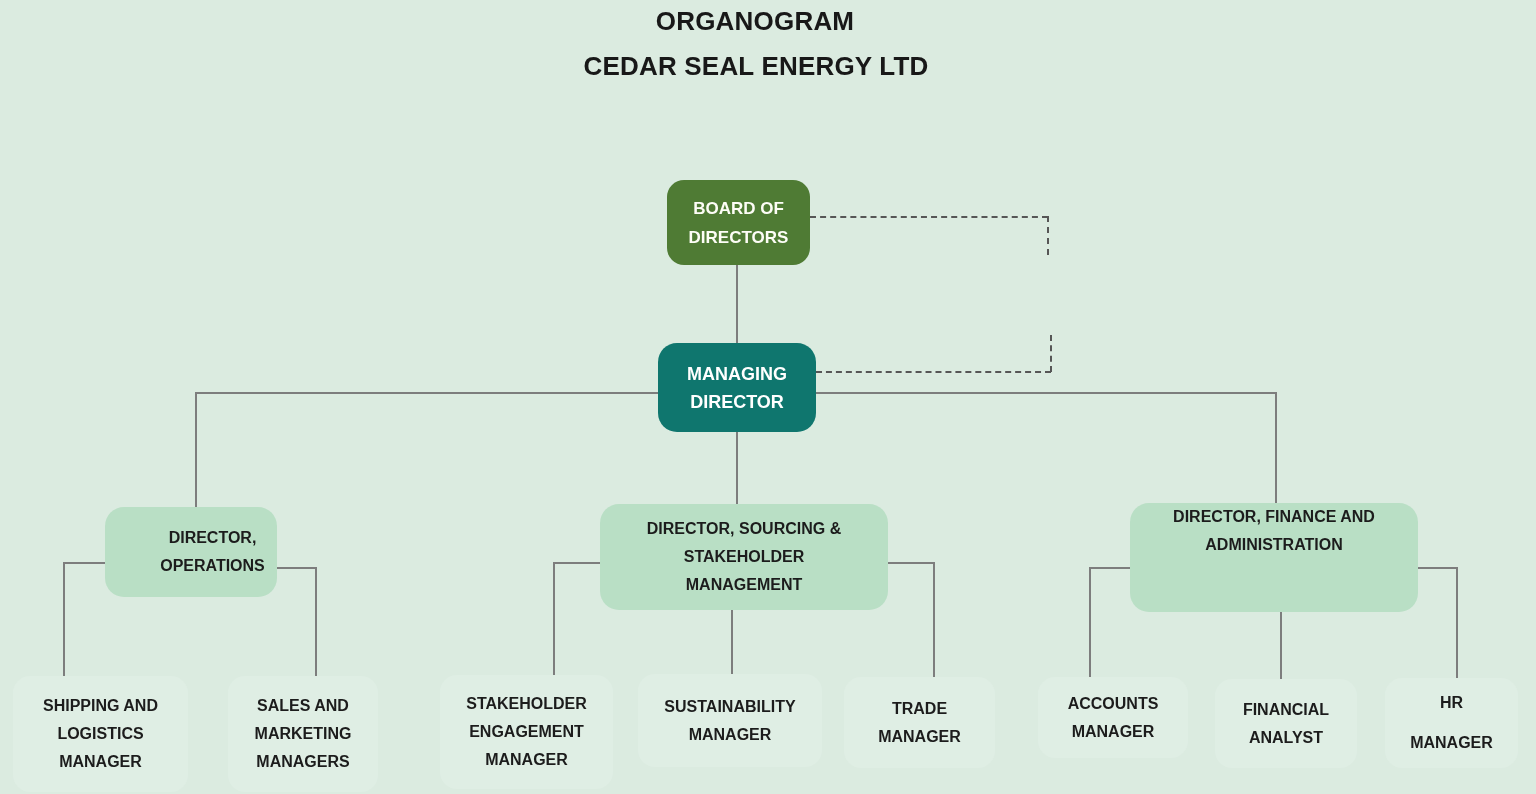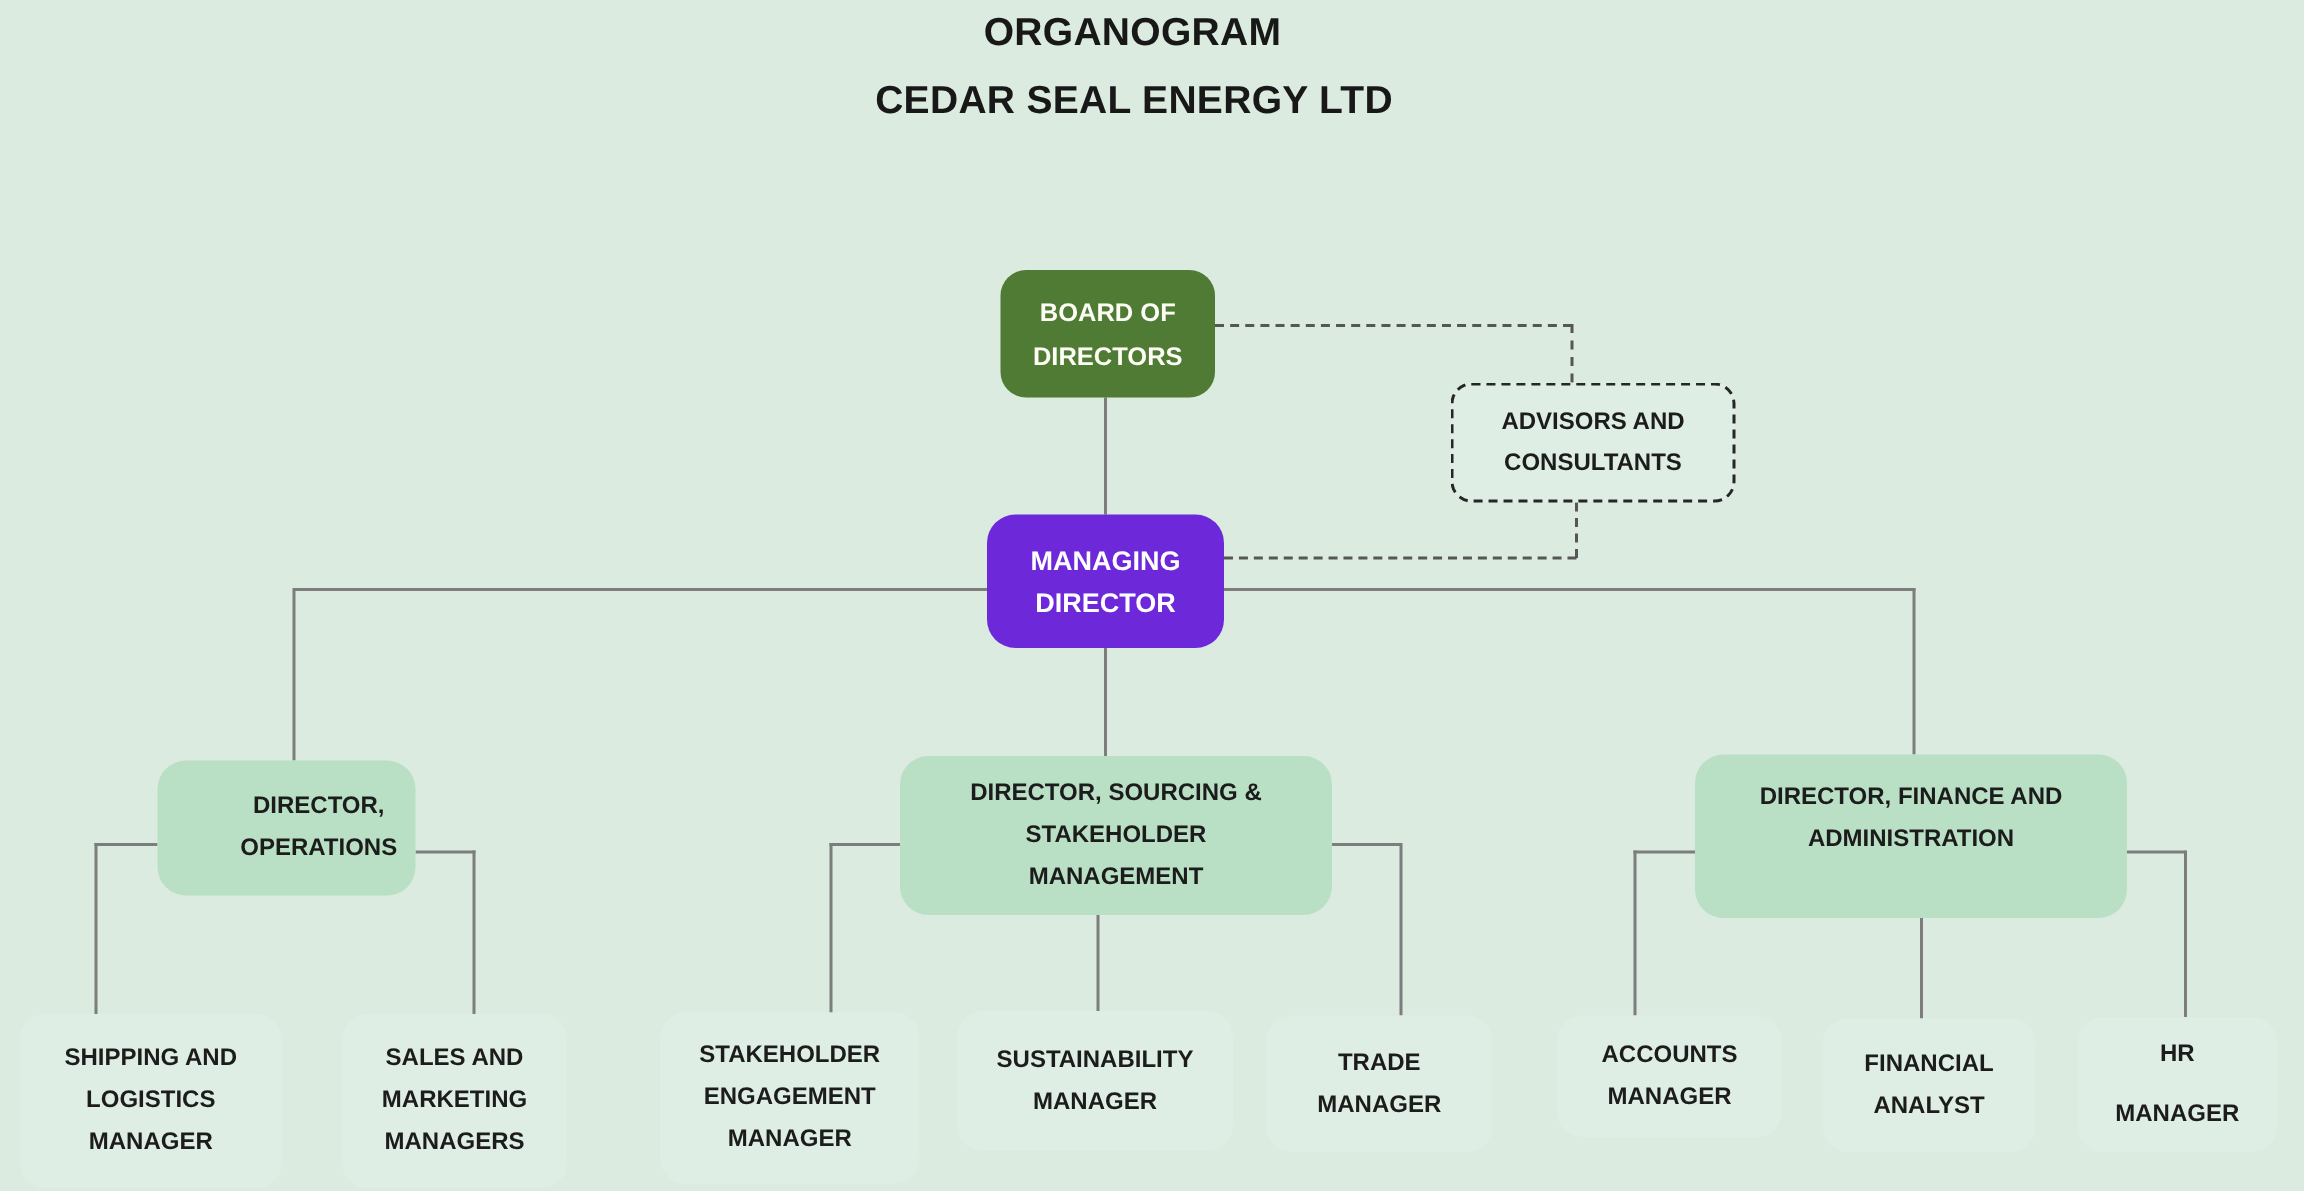--- a/index.html
+++ b/index.html
@@ -27,26 +27,26 @@
     justify-content: center;
     box-sizing: border-box;
   }
   .node .label {
     font-weight: bold;
     text-align: center;
     white-space: pre-line;
     width: 100%;
   }
   .node.dark  { background: #4f7b34; color: #fdfdf6; border-radius: 17px; font-size: 17px; line-height: 29px; }
-  .node.green { background: #6d28d9; color: #ffffff; border-radius: 19px; font-size: 18px; line-height: 28px; }
+  .node.green { background: #0f766e; color: #ffffff; border-radius: 19px; font-size: 18px; line-height: 28px; }
   .node.mid   { background: #b9dfc5; color: #1c1c1c; border-radius: 19px; font-size: 16px; line-height: 28px; }
   .node.pale  { background: #dfeee4; color: #1c1c1c; border-radius: 17px; font-size: 16px; line-height: 28px; }
   .node.adv   { background: #dfeee4; color: #1c1c1c; border: 2px dashed #262626; border-radius: 14px; font-size: 16px; line-height: 27px; }
   .node.top-text { align-items: flex-start; }
-  .node.top-text .label { padding-top: 15px; }
+  .node.top-text .label { }
   .node.wide-gap { line-height: 40px; }
   .hline { position: absolute; height: 0; border-top: 2px solid #7d7d7d; }
   .vline { position: absolute; width: 0; border-left: 2px solid #7d7d7d; }
   .hdash { position: absolute; height: 0; border-top: 2px dashed #565656; }
   .vdash { position: absolute; width: 0; border-left: 2px dashed #565656; }
 </style>
 </head>
 <body>
 
 <div class="canvas">
@@ -80,24 +80,20 @@
   <div class="hdash" style="left:810px;  top:216px; width:238px;"></div>
   <div class="vdash" style="left:1047px; top:216px; height:39px;"></div>
   <div class="vdash" style="left:1050px; top:335px; height:37px;"></div>
   <div class="hdash" style="left:816px;  top:371px; width:235px;"></div>
 
   <div class="node dark" style="left:667px; top:180px; width:143px; height:85px;justify-content:center;">
     <div class="label">BOARD OF
 DIRECTORS</div>
   </div>
 
-  <div class="node adv" style="left:967px; top:255px; width:190px; height:80px;">
-    <div class="label">ADVISORS AND
-CONSULTANTS</div>
-  </div>
 
   <div class="node green" style="left:658px; top:343px; width:158px; height:89px;">
     <div class="label">MANAGING
 DIRECTOR</div>
   </div>
 
   <div class="node mid" style="left:105px; top:507px; width:172px; height:90px;padding-left:43px;">
     <div class="label">DIRECTOR,
 OPERATIONS</div>
   </div>

